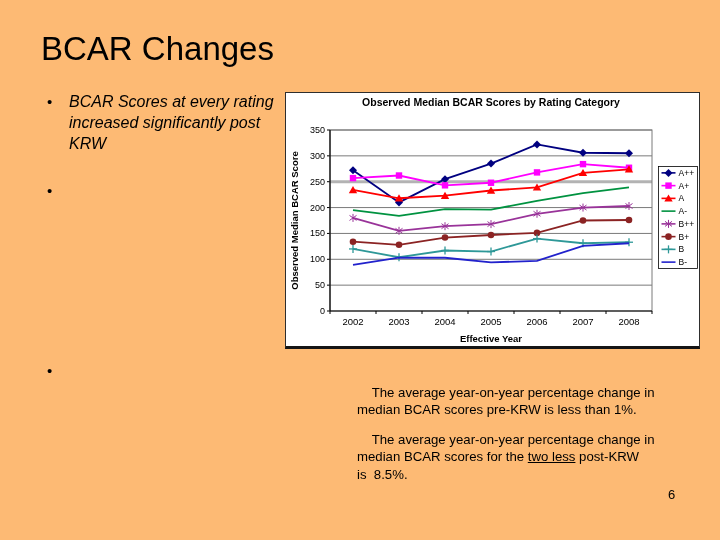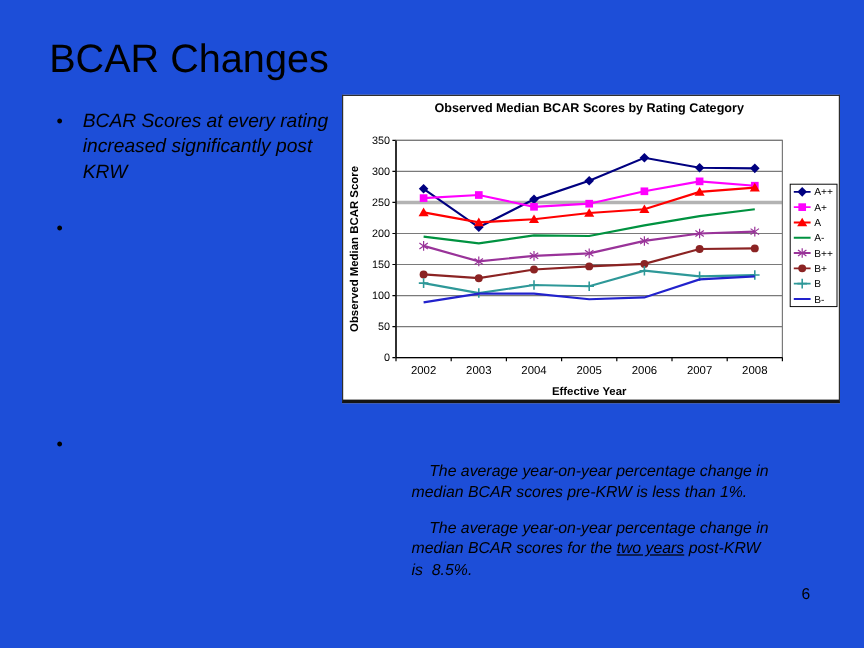--- a/index.html
+++ b/index.html
@@ -1,28 +1,28 @@
 <!DOCTYPE html>
 <html><head>
 <meta charset="utf-8">
 <style>
   html,body{margin:0;padding:0;background:#fff;}
   body{font-family:"Liberation Sans",sans-serif;color:#000;}
-  .slide{position:relative;width:720px;height:540px;background:#1d4ed8;overflow:hidden;}
+  .slide{position:relative;width:720px;height:540px;background:#fdba74;overflow:hidden;}
   .title{position:absolute;left:41px;top:30px;font-size:33px;line-height:38px;color:#000;}
   .bullet{position:absolute;display:flex;width:268px;}
   .bullet .dot{width:22px;flex:none;font-size:15px;line-height:21px;}
   .bullet .txt{white-space:pre-wrap;font-size:16px;line-height:21px;font-style:italic;}
   #bullet-1{left:47px;top:91px;}
   #bullet-2{left:47px;top:180px;}
   #bullet-3{left:47px;top:360px;}
-  .chart{position:absolute;left:285px;top:79px;width:415px;height:257px;background:#fff;
+  .chart{position:absolute;left:285px;top:92px;width:415px;height:257px;background:#fff;
          border:1px solid #2e2e2e;border-bottom:3px solid #151515;box-sizing:border-box;}
-  .caption{position:absolute;left:343px;width:345px;white-space:pre-wrap;
-           font-size:13.2px;line-height:17.6px;color:#000;font-style:italic;}
+  .caption{position:absolute;left:357px;width:345px;white-space:pre-wrap;
+           font-size:13.2px;line-height:17.6px;color:#000;}
   #caption-1{top:366px;}
   #caption-2{top:413px;}
   .u{text-decoration:underline;}
   .page-num{position:absolute;left:668px;top:487px;font-size:13px;}
   svg text{font-family:"Liberation Sans",sans-serif;}
 </style>
 </head>
 <body>
 
 <div class="slide">
@@ -207,19 +207,19 @@
           <text x="392.5" y="172.125" font-size="8.5" fill="#000">B-</text>
         </g>
       </svg></div>
 
   <div class="caption" id="caption-1">
     <span>The average year-on-year percentage change in
 median BCAR scores pre-KRW is less than 1%.</span>
   </div>
   <div class="caption" id="caption-2">
     <span>The average year-on-year percentage change in
-median BCAR scores for the </span><span class="u">two years</span><span> post-KRW
+median BCAR scores for the </span><span class="u">two less</span><span> post-KRW
 is  8.5%.</span>
   </div>
 
   <div class="page-num">6</div>
 
 </div>
 
 </body></html>

